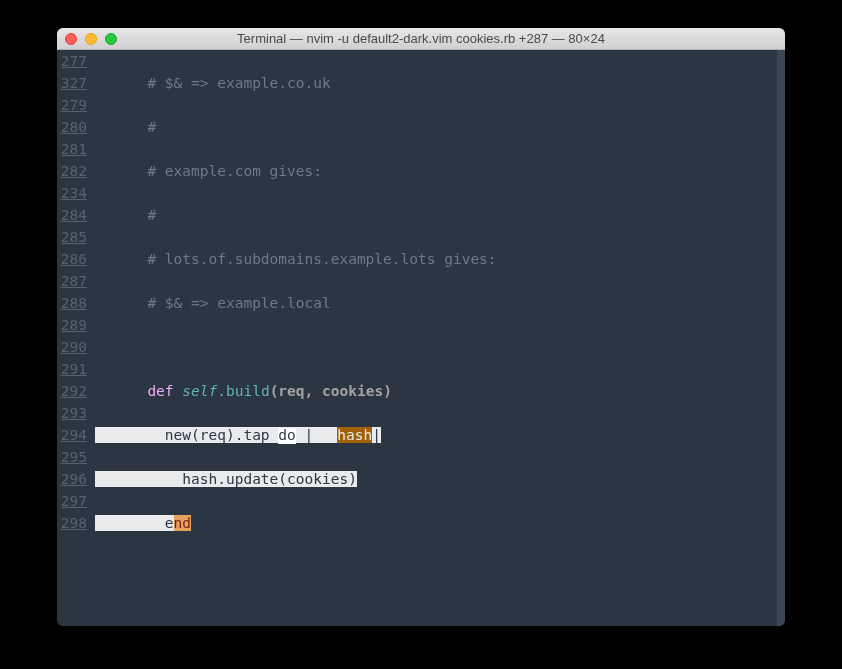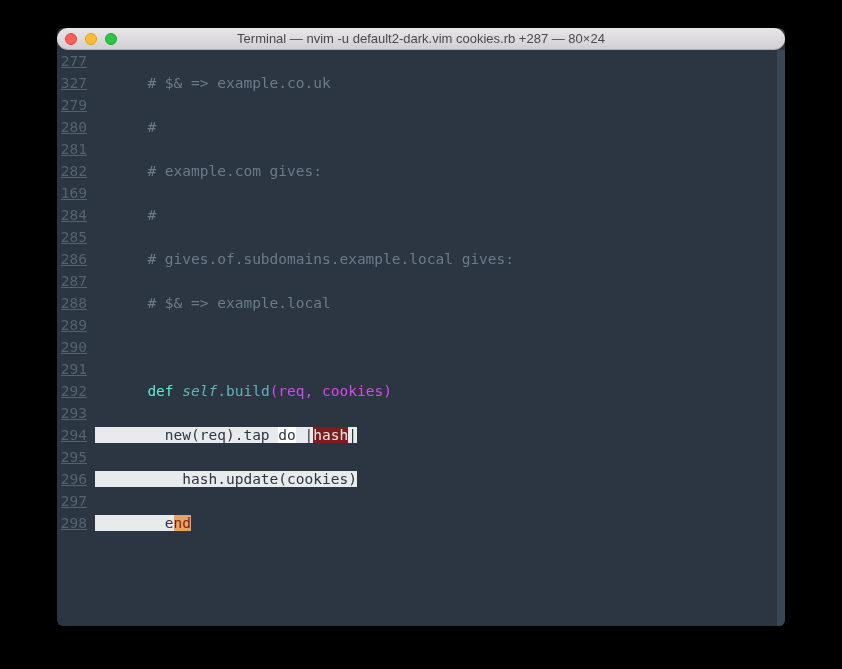--- a/index.html
+++ b/index.html
@@ -23,21 +23,20 @@
     box-shadow: 0 10px 30px rgba(0,0,0,0.6);
   }
   .titlebar {
     height: 22px;
     background: linear-gradient(#e8e6e8, #d1cfd1);
     border-bottom: 1px solid #b1afb1;
     display: flex;
     align-items: center;
     padding: 0 8px;
     position: relative;
-    border-radius: 11px;
   }
   .traffic-lights {
     display: flex;
     gap: 8px;
   }
   .tl {
     width: 12px;
     height: 12px;
     border-radius: 50%;
   }
@@ -77,36 +76,38 @@
     flex: 1;
     white-space: pre;
     color: #c9ccd1;
     position: relative;
   }
   .ln { height: 22px; }
   .c-comment { color: #6c7a89; }
   .c-const   { color: #c9ccd1; }
   .c-op      { color: #c9ccd1; }
   .c-regex   { color: #5fb4b4; }
-  .c-kw      { color: #5eead4; }
+  .c-kw      { color: #f0abfc; }
   .c-self    { color: #5fb4b4; font-style: italic; }
   .c-fn      { color: #5fb4b4; }
-  .c-ident   { color: #d946ef; }
+  .c-ident   { color: #a3a3a3; font-weight: bold; }
 
   .sel {
     background: #e8eaec;
     color: #2c3642;
   }
   .sel .c-kw-hl {
     background: #ffffff;
     color: #2c3642;
+    font-family: Liberation Mono, monospace;
   }
   .sel .hash-hl {
-    background: #7f1d1d;
+    background: #a16207;
     color: #e8eaec;
+    margin-left: 24px;
   }
 
   .scrollbar {
     position: absolute;
     right: 0;
     top: 0;
     bottom: 0;
     width: 8px;
     background: #3a4654;
   }
@@ -130,21 +131,21 @@
 
   <div class="editor">
     <div class="code-area">
       <div class="gutter">
         <div>277</div>
         <div>327</div>
         <div>279</div>
         <div>280</div>
         <div>281</div>
         <div>282</div>
-        <div>169</div>
+        <div>234</div>
         <div>284</div>
         <div>285</div>
         <div>286</div>
         <div>287</div>
         <div>288</div>
         <div>289</div>
         <div>290</div>
         <div>291</div>
         <div>292</div>
         <div>293</div>
@@ -152,21 +153,21 @@
         <div>295</div>
         <div>296</div>
         <div>297</div>
         <div>298</div>
       </div>
       <div class="lines">
 <div class="ln"><span class="c-comment">      # $&amp; =&gt; example.co.uk</span></div>
 <div class="ln"><span class="c-comment">      #</span></div>
 <div class="ln"><span class="c-comment">      # example.com gives:</span></div>
 <div class="ln"><span class="c-comment">      #</span></div>
-<div class="ln"><span class="c-comment">      # gives.of.subdomains.example.local gives:</span></div>
+<div class="ln"><span class="c-comment">      # lots.of.subdomains.example.lots gives:</span></div>
 <div class="ln"><span class="c-comment">      # $&amp; =&gt; example.local</span></div>
 <div class="ln"></div>
 <div class="ln"><span>      </span><span class="c-kw">def</span><span> </span><span class="c-self">self</span><span class="c-fn">.</span><span class="c-fn">build</span><span class="c-ident">(req, cookies)</span></div>
 <div class="ln"><span class="sel"><span>        new(req).tap </span><span class="c-kw-hl">do</span><span> </span><span>|</span><span class="hash-hl">hash</span><span>|</span></span></div>
 <div class="ln"><span class="sel"><span>          hash.update(cookies)</span></span></div>
 <div class="ln"><span class="sel"><span>        </span><span>e</span></span><span class="c-kw-hl" style="background:#e6a35c;color:#7f1d1d">nd</span></div>
 
 
 
 

